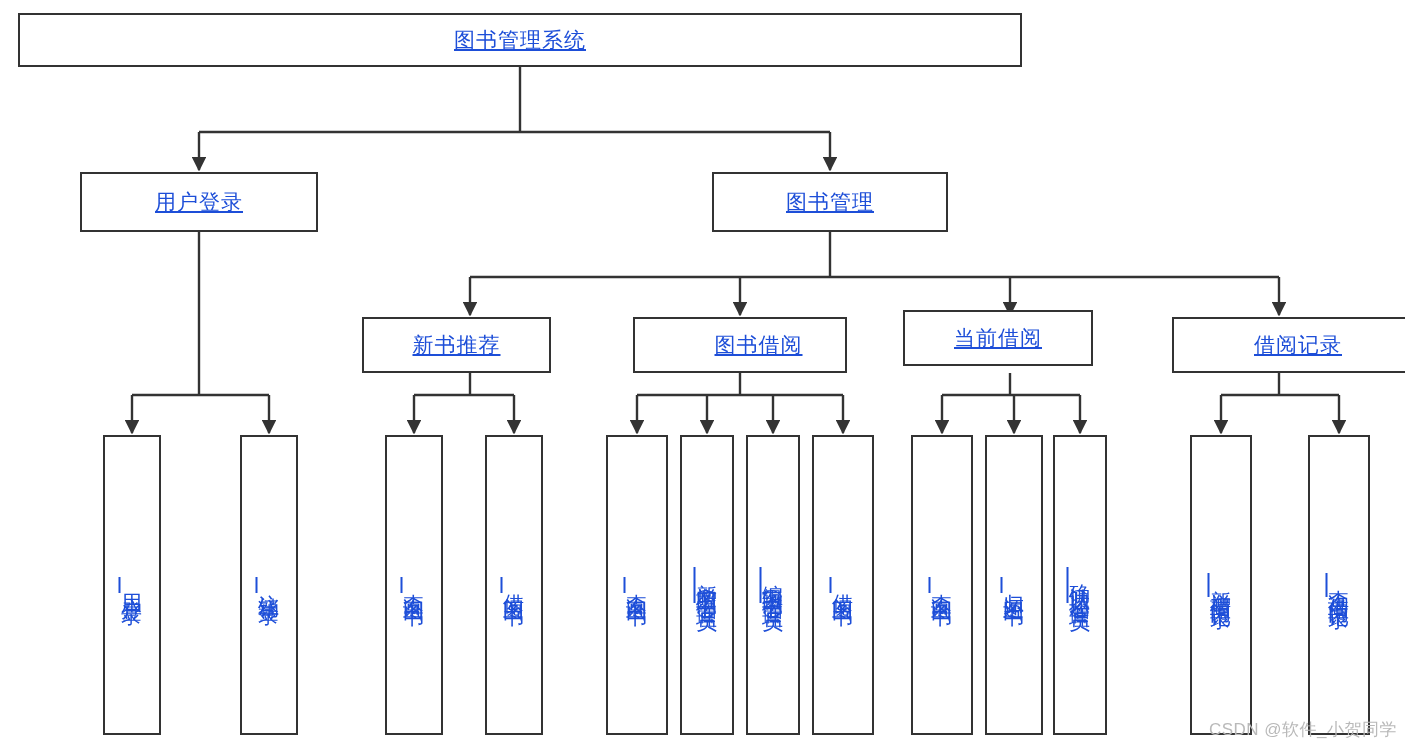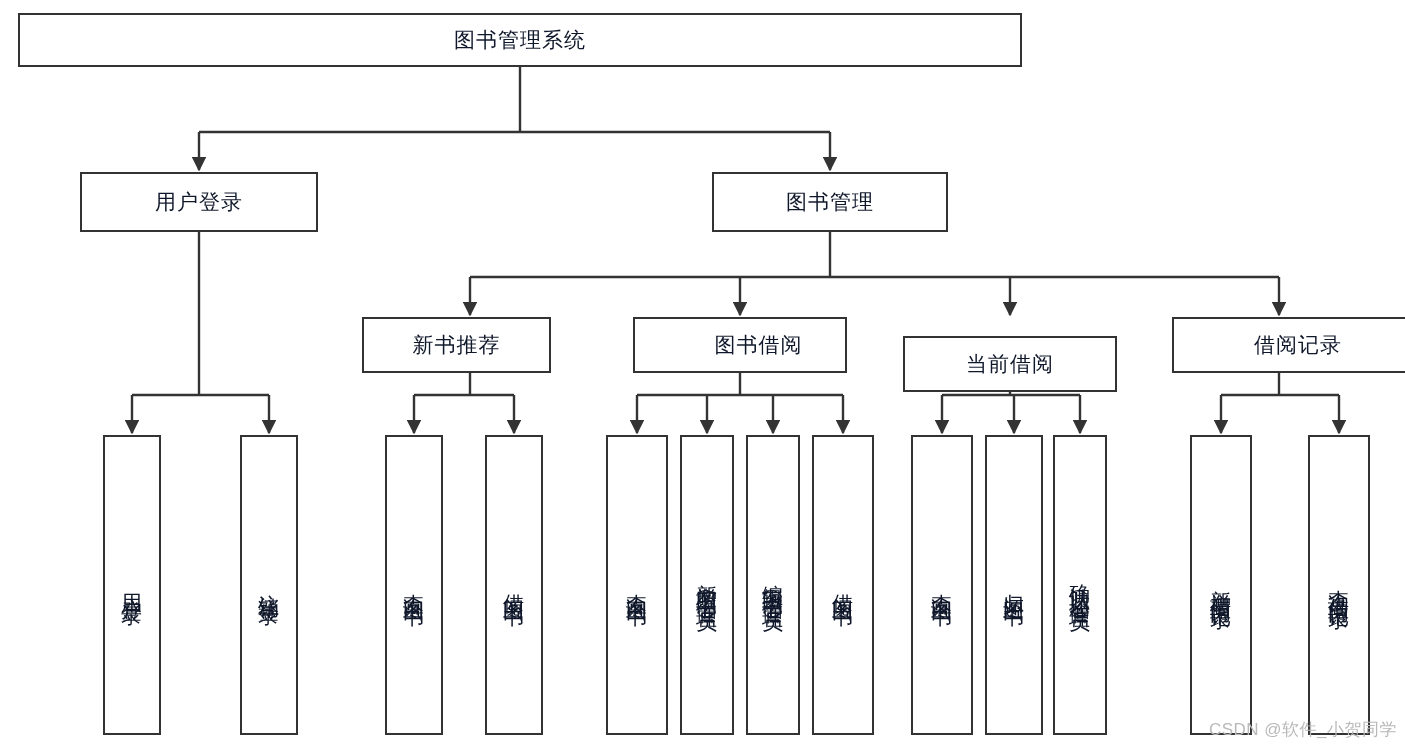--- a/index.html
+++ b/index.html
@@ -25,22 +25,23 @@
     height: 747px;
   }
   .node {
     position: absolute;
     box-sizing: border-box;
     background: #ffffff;
     border: 2px solid #333333;
     display: flex;
     align-items: center;
     justify-content: center;
-    color: #0f172a;
+    color: #1d4ed8;
     z-index: 2;
+    text-decoration: underline;
   }
   .node.horiz {
     font-size: 21px;
     letter-spacing: 1px;
   }
   .node.vert {
     font-size: 21px;
   }
   .node.vert .vtext {
     writing-mode: vertical-rl;
@@ -122,21 +123,21 @@
   <div class="node horiz" style="left: 712px; top: 172px; width: 236px; height: 60px;">
     <span class="htext">图书管理</span>
   </div>
 
   <div class="node horiz" style="left: 362px; top: 317px; width: 189px; height: 56px;">
     <span class="htext">新书推荐</span>
   </div>
   <div class="node horiz" style="left: 633px; top: 317px; width: 214px; height: 56px; padding-left: 37px;">
     <span class="htext">图书借阅</span>
   </div>
-  <div class="node horiz" style="left: 903px; top: 336px; width: 214px; height: 56px;">
+  <div class="node horiz" style="left: 903px; top: 310px; width: 190px; height: 56px;">
     <span class="htext">当前借阅</span>
   </div>
   <div class="node horiz" style="left: 1172px; top: 317px; width: 252px; height: 56px;">
     <span class="htext">借阅记录</span>
   </div>
 
   <div class="node vert" style="left: 103px; top: 435px; width: 58px; height: 300px;">
     <span class="vtext">用户登录</span>
   </div>
   <div class="node vert" style="left: 240px; top: 435px; width: 58px; height: 300px;">

